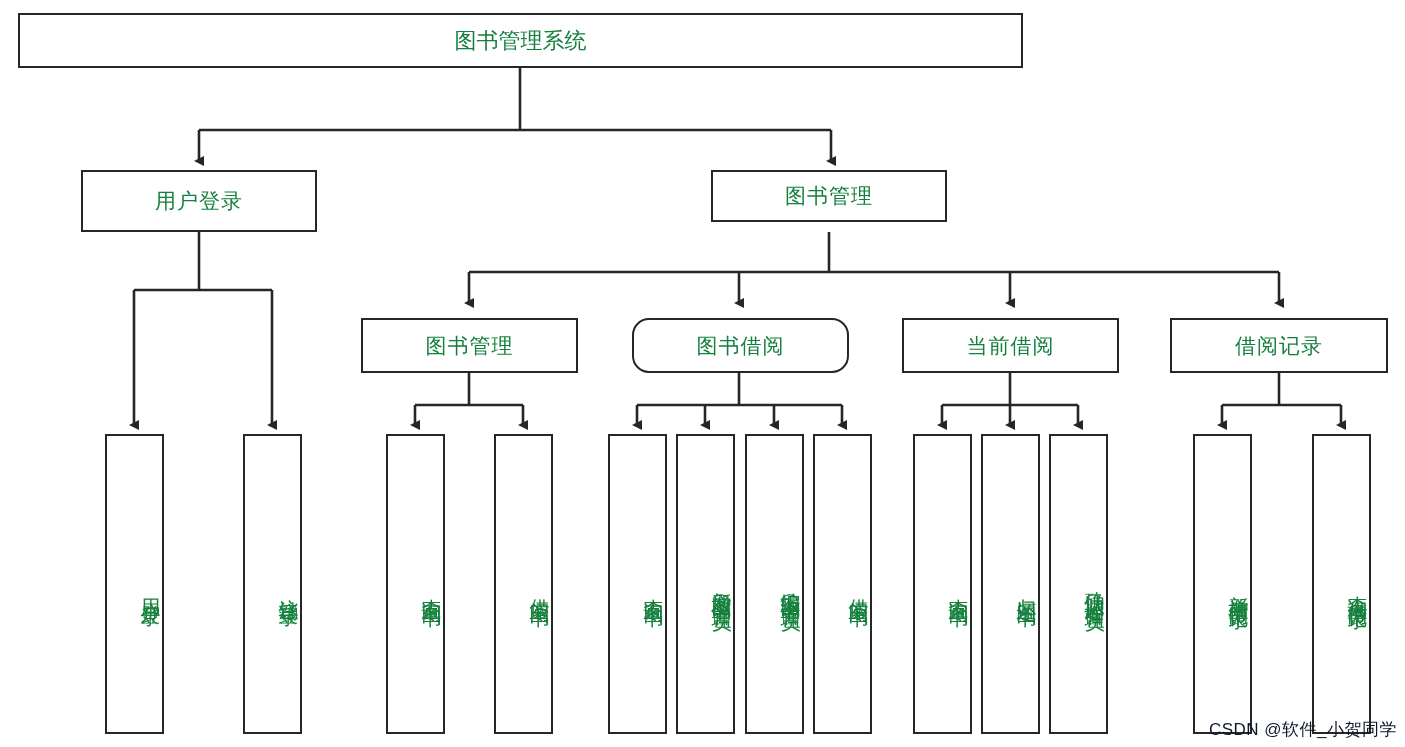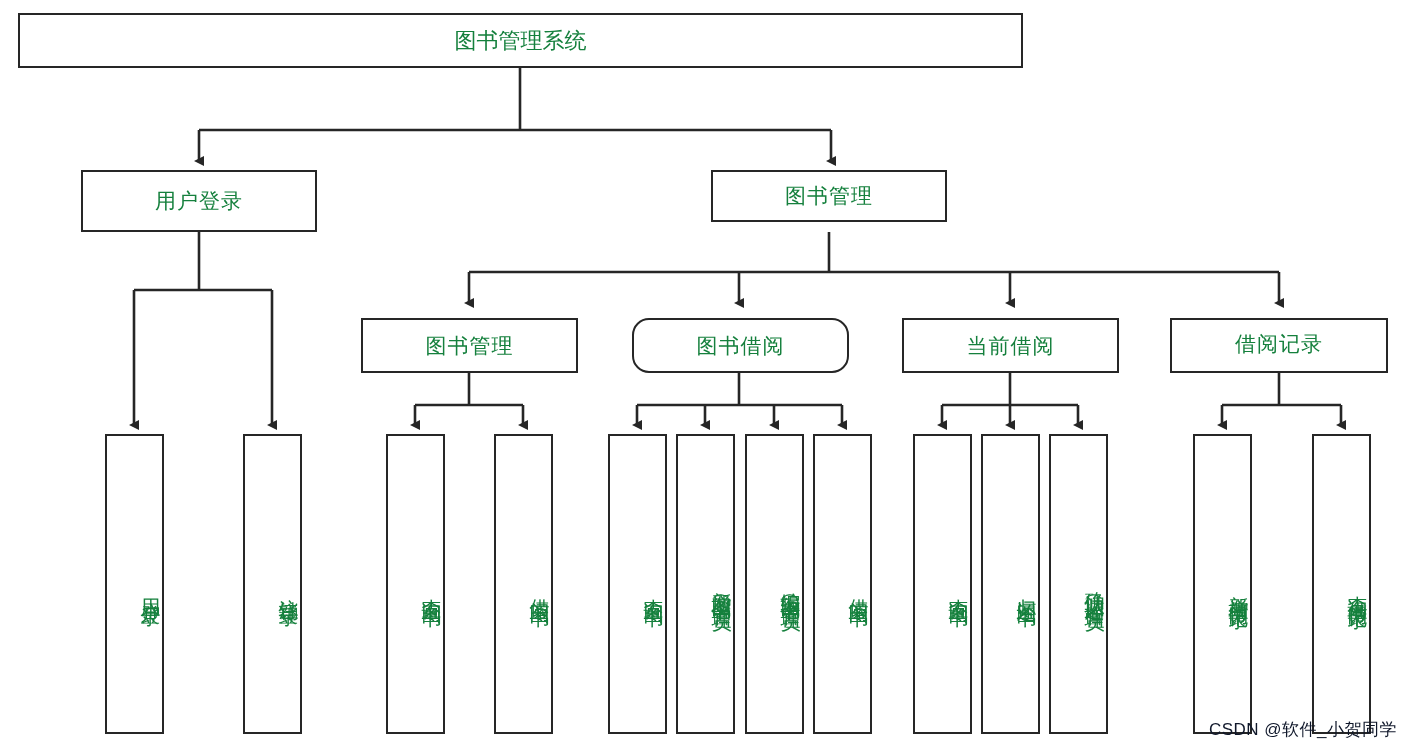--- a/index.html
+++ b/index.html
@@ -137,21 +137,21 @@
 
   <div class="node horiz" style="left:361px; top:318px; width:217px; height:55px;">
     <span>图书管理</span>
   </div>
   <div class="node horiz" style="left:632px; top:318px; width:217px; height:55px;border-radius:17px;">
     <span>图书借阅</span>
   </div>
   <div class="node horiz" style="left:902px; top:318px; width:217px; height:55px;">
     <span>当前借阅</span>
   </div>
-  <div class="node horiz" style="left:1170px; top:318px; width:218px; height:55px;font-family:Liberation Mono, monospace;">
+  <div class="node horiz" style="left:1170px; top:318px; width:218px; height:55px;">
     <span>借阅记录</span>
   </div>
 
   <div class="node vert" style="left:105px; top:434px; width:59px; height:300px;">
     <span class="vtext">用户登录</span>
   </div>
   <div class="node vert" style="left:243px; top:434px; width:59px; height:300px;">
     <span class="vtext">注销登录</span>
   </div>
 

